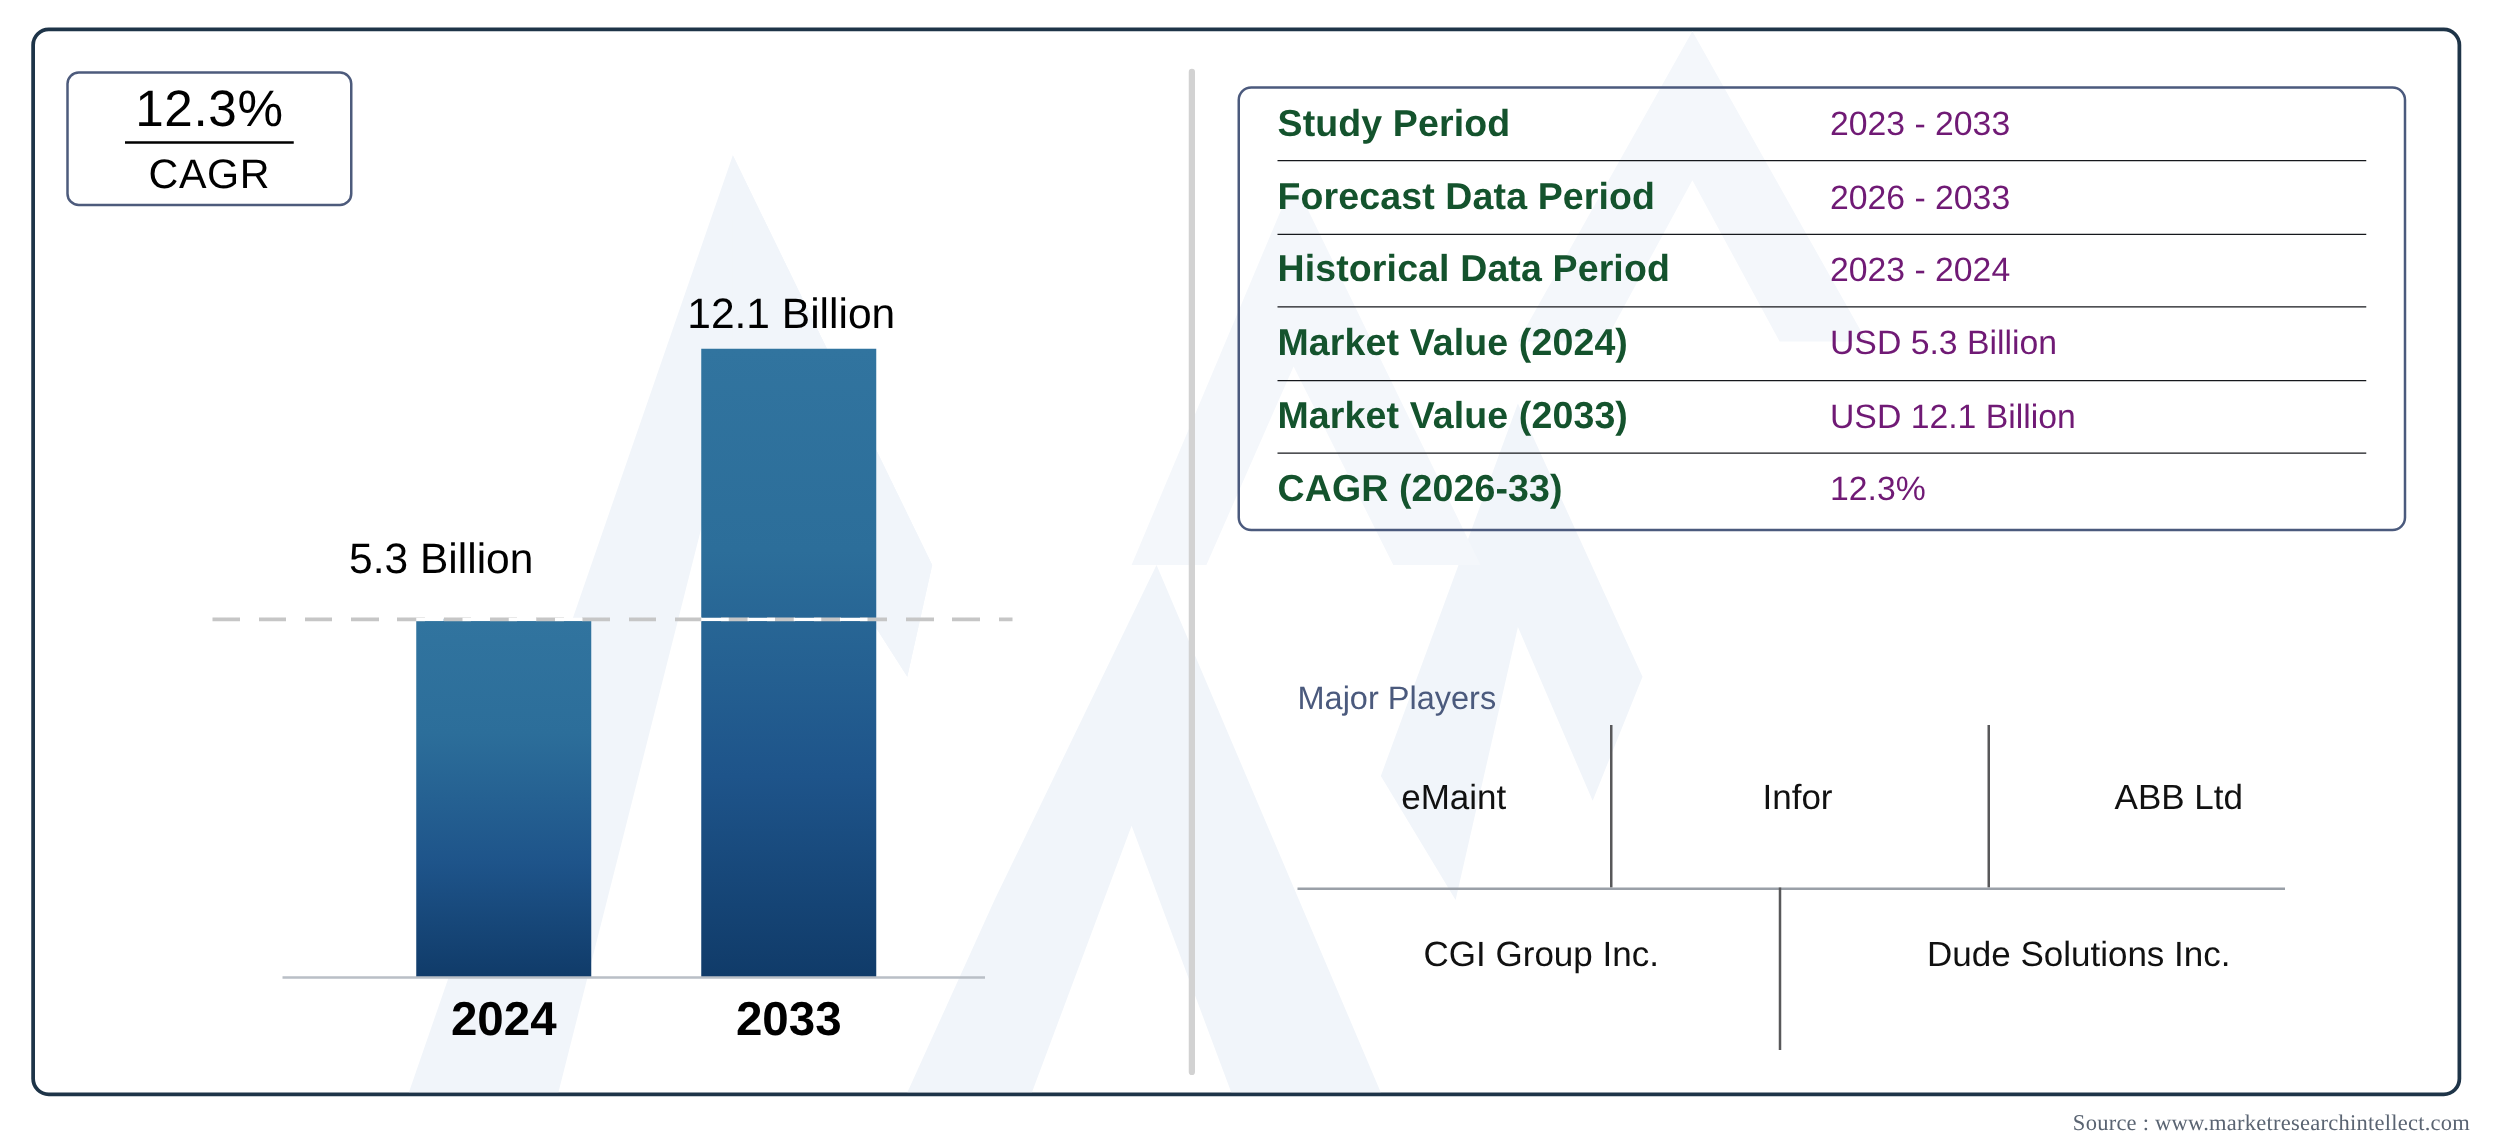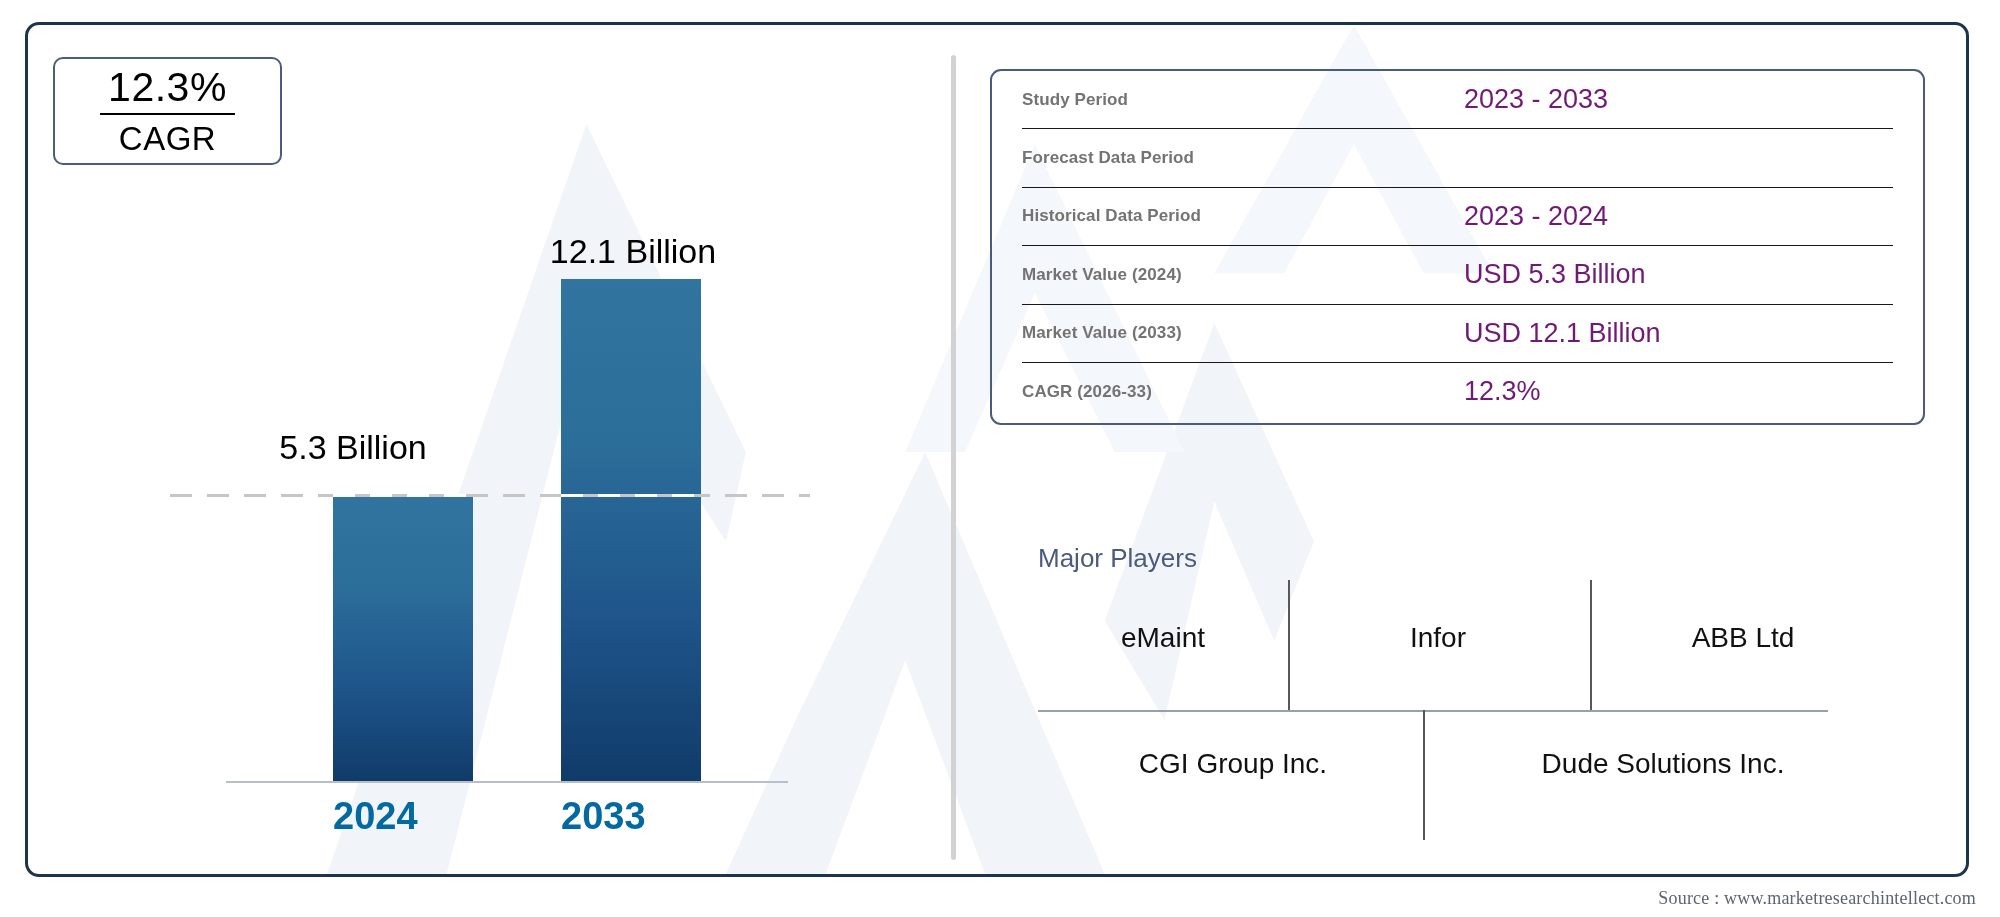--- a/index.html
+++ b/index.html
@@ -131,22 +131,23 @@
     top: 756px;
     width: 562px;
     height: 2px;
     background: #b9bfc6;
     z-index: 4;
   }
   .bar-category-label {
     position: absolute;
     font-size: 38px;
     font-weight: bold;
-    color: #0369a1;
+    color: #000000;
     white-space: nowrap;
+    text-align: center;
   }
 
   
   #spec-table {
     position: absolute;
     left: 962px;
     top: 44px;
     width: 935px;
     height: 356px;
     border: 2.2px solid #4b5a7d;
@@ -159,23 +160,23 @@
   .spec-row {
     display: flex;
     align-items: center;
     height: 57.4px;
     border-bottom: 1.6px solid #16181c;
   }
   .spec-row:last-child { border-bottom: none; }
   .spec-key {
     width: 400px;
     flex: 0 0 400px;
-    font-size: 17px;
+    font-size: 30px;
     font-weight: bold;
-    color: #737373;
+    color: #14532d;
     letter-spacing: 0.1px;
   }
   .spec-val {
     flex: 1;
     font-size: 27px;
     color: #701a75;
     padding-left: 42px;
   }
 
   
@@ -276,20 +277,21 @@
     <div class="bar-category-label" style="left:533px; top:770px; width:140px;">2033</div>
   </div>
 
   <div id="spec-table">
     <div class="spec-row">
       <div class="spec-key">Study Period</div>
       <div class="spec-val">2023 - 2033</div>
     </div>
     <div class="spec-row">
       <div class="spec-key">Forecast Data Period</div>
+      <div class="spec-val">2026 - 2033</div>
     </div>
     <div class="spec-row">
       <div class="spec-key">Historical Data Period</div>
       <div class="spec-val">2023 - 2024</div>
     </div>
     <div class="spec-row">
       <div class="spec-key">Market Value (2024)</div>
       <div class="spec-val">USD 5.3 Billion</div>
     </div>
     <div class="spec-row">

